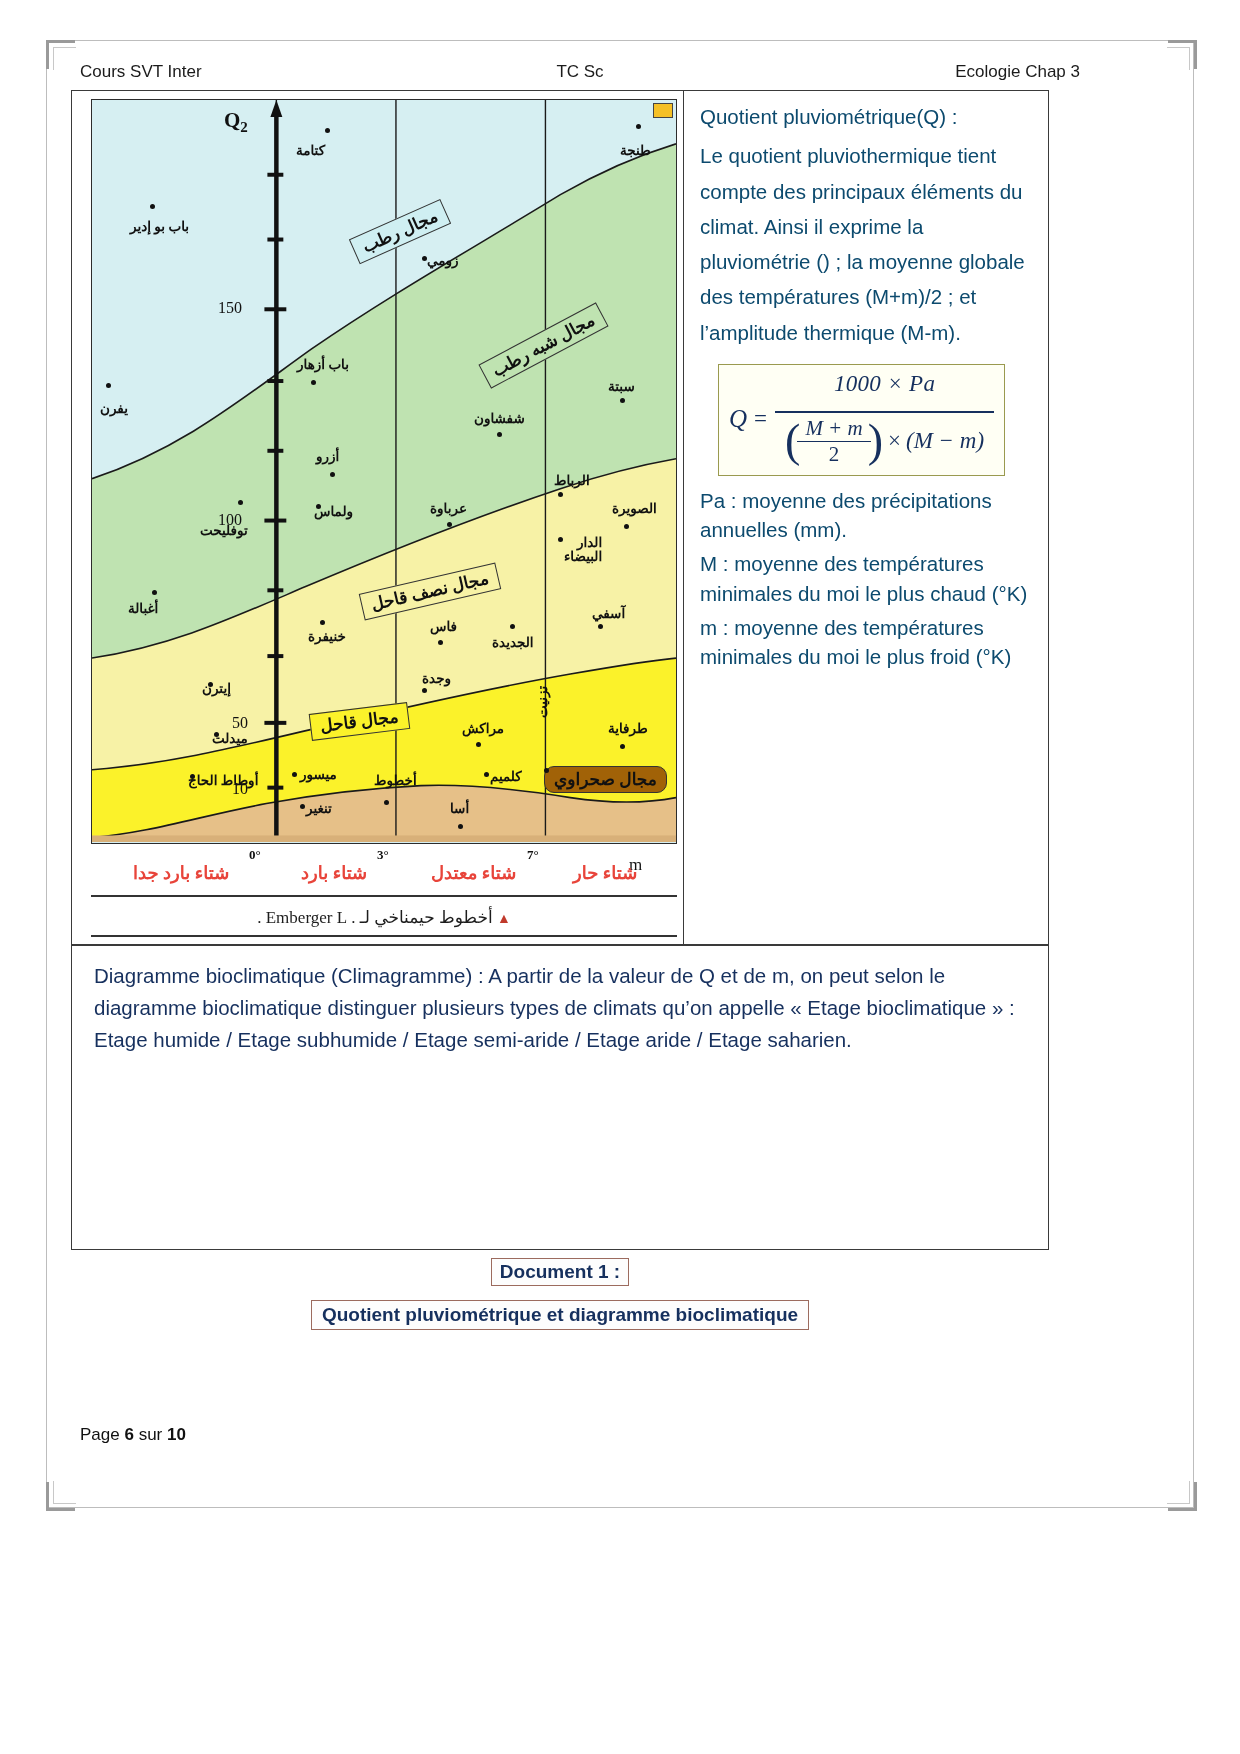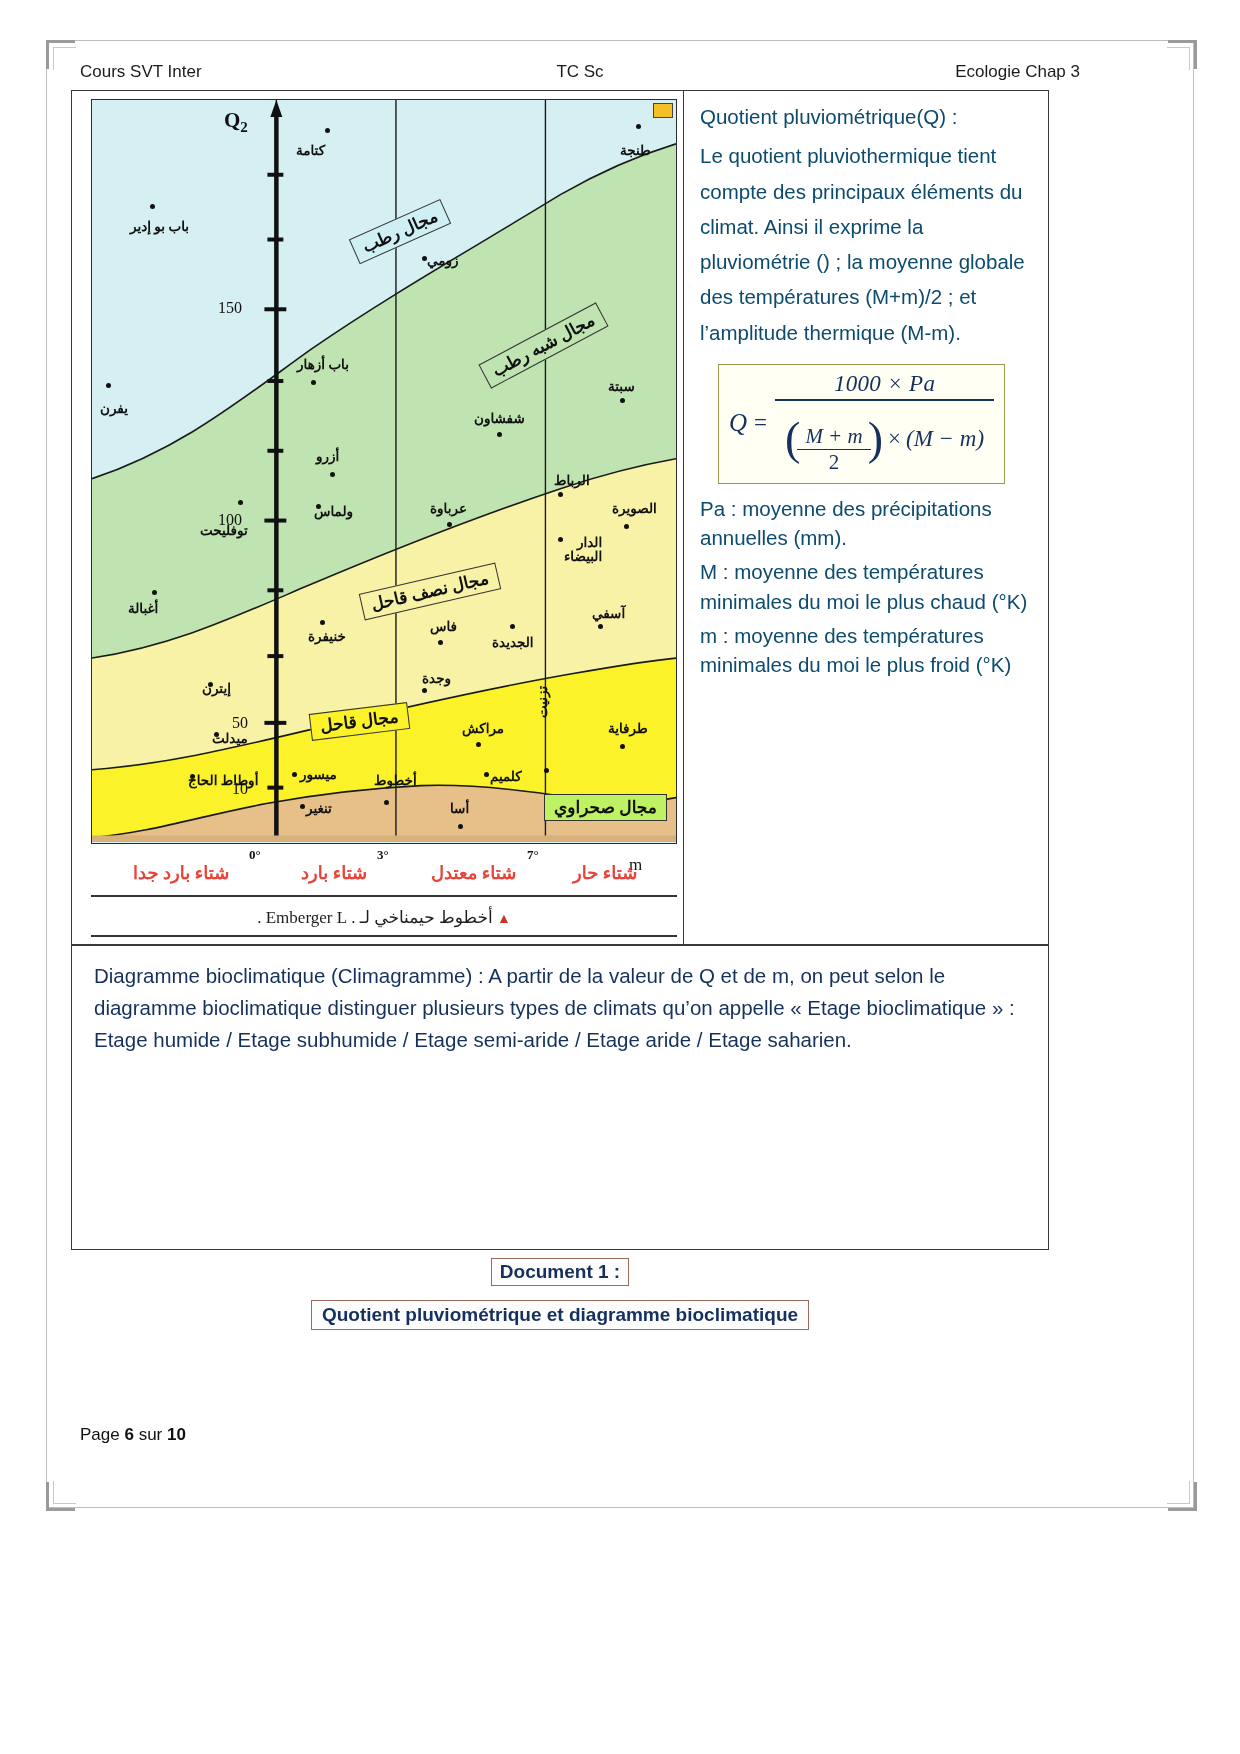--- a/index.html
+++ b/index.html
@@ -57,26 +57,26 @@
   }
   .cell-text p.tight{line-height:1.45;}
   .formula-box{
     margin:10px 0 10px 18px; border:1.4px solid #9a9a4f; background:#fffff4;
     padding:6px 10px 8px 10px; display:inline-block;
     font-family:"Liberation Serif", serif; color:#16305e;
   }
   .formula{display:flex;align-items:center;justify-content:center;font-size:23px;}
   .formula .q{font-style:italic;font-size:25px;margin-right:7px;}
   .formula .eq{margin-right:8px;font-size:23px;}
-  .frac{display:inline-flex;flex-direction:column;align-items:center;}
+  .frac{display:inline-flex;flex-direction:column;align-items:center;gap:12px;}
   .frac .num{padding:0 10px 2px 10px;font-size:23px;letter-spacing:.3px;}
   .frac .den{padding:3px 10px 0 10px;border-top:2px solid #16305e;font-size:23px;display:flex;align-items:center;}
   .paren{font-size:46px;line-height:0.78;font-weight:300;}
   .innerfrac{display:inline-flex;flex-direction:column;align-items:center;margin:0 1px;}
-  .innerfrac .n{font-size:21px;font-style:italic;padding:0 4px;margin-top:20px;}
+  .innerfrac .n{font-size:21px;font-style:italic;padding:0 4px;}
   .innerfrac .d{font-size:21px;border-top:1.6px solid #16305e;padding:0 4px;width:100%;text-align:center;}
   .ital{font-style:italic;}
 
   
   .fig{position:absolute;left:5px;top:4px;width:600px;height:840px;}
   .fig-plot{
     position:absolute;left:14px;top:4px;width:586px;height:745px;
     border:1.4px solid #2c2c2c; box-sizing:border-box; overflow:hidden;
     background:#d6eff2;
   }
@@ -214,21 +214,21 @@
         <div class="tick-label" style="left:140px;top:680px;">10</div>
 
         
         <div style="position:absolute;right:3px;top:3px;width:18px;height:13px;background:#f5c026;border:1px solid #444;"></div>
 
         
         <div class="zone-lbl" style="left:258px;top:118px;transform:rotate(-24deg);background:#cfeff2;">مجال رطب</div>
         <div class="zone-lbl" style="left:385px;top:232px;transform:rotate(-28deg);background:#bfe3b1;">مجال شبه رطب</div>
         <div class="zone-lbl" style="left:268px;top:478px;transform:rotate(-13deg);background:#f7f2a6;">مجال نصف قاحل</div>
         <div class="zone-lbl" style="left:218px;top:608px;transform:rotate(-7deg);background:#fbf22a;">مجال  قاحل</div>
-        <div class="zone-lbl" style="left:452px;top:694px;background:#bef264;">مجال صحراوي</div>
+        <div class="zone-lbl" style="left:452px;top:666px;background:#a16207;border-radius:10px;">مجال صحراوي</div>
 
         
         <div class="city" style="left:204px;top:42px;">كتامة</div>
         <div class="dot" style="left:233px;top:28px;"></div>
 
         <div class="city" style="left:528px;top:42px;">طنجة</div>
         <div class="dot" style="left:544px;top:24px;"></div>
 
         <div class="city" style="left:38px;top:118px;">باب بو إدير</div>
         <div class="dot" style="left:58px;top:104px;"></div>

